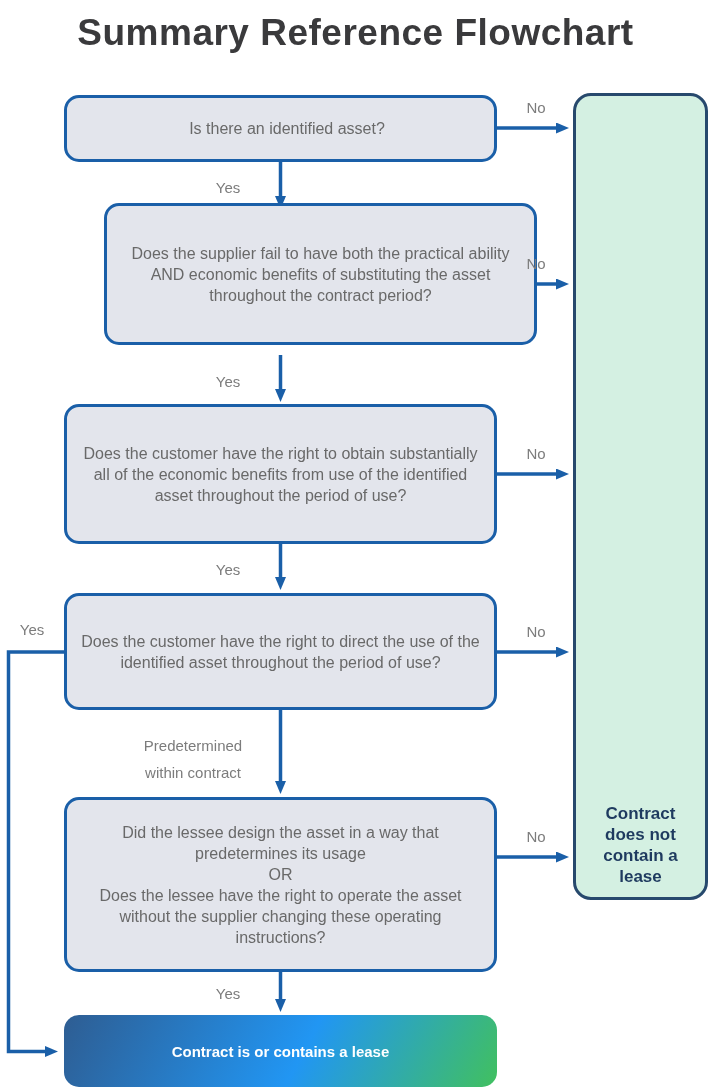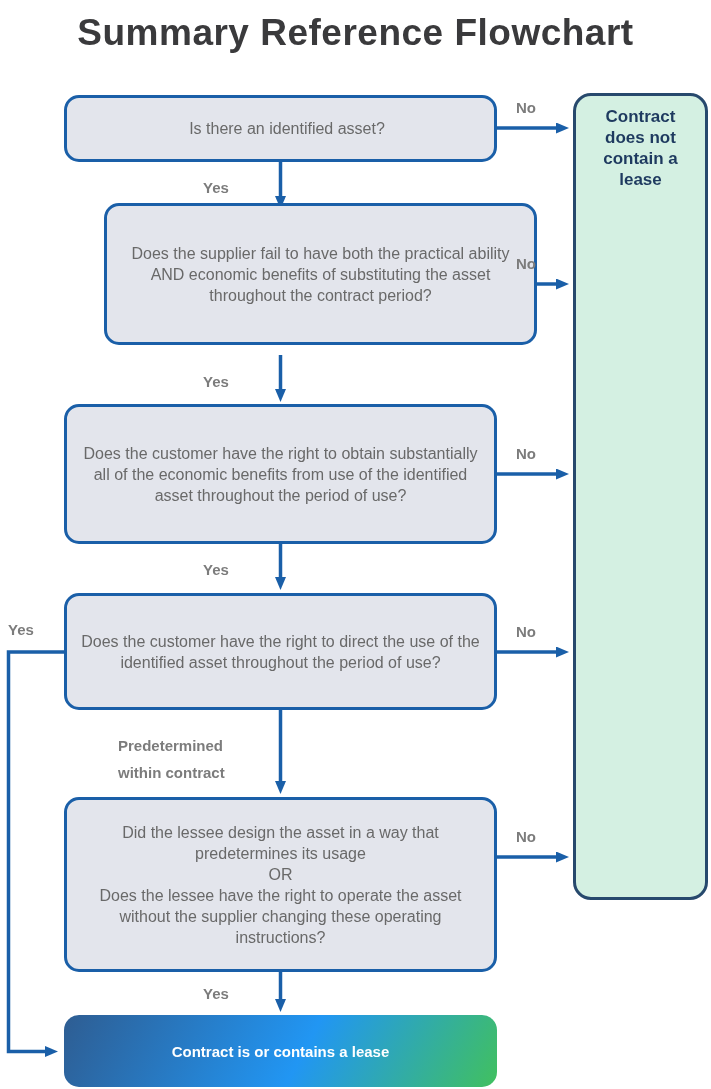--- a/index.html
+++ b/index.html
@@ -52,21 +52,21 @@
     position: absolute;
     left: 573px;
     top: 93px;
     width: 135px;
     height: 807px;
     box-sizing: border-box;
     background: var(--no-lease-fill, #d4f0e2);
     border: 3px solid var(--no-lease-border, #27496d);
     border-radius: 18px;
     display: flex;
-    align-items: flex-start;
+    align-items: flex-end;
     justify-content: center;
     padding: 10px 14px;
   }
   .outcome-green .otext {
     text-align: center;
     font-size: 17px;
     line-height: 21px;
     font-weight: 700;
     color: var(--no-lease-text, #1e3a5f);
   }
@@ -88,22 +88,23 @@
   }
   .outcome-lease .ltext {
     color: #ffffff;
     font-size: 15px;
     font-weight: 700;
     text-align: center;
   }
   .flow-label {
     position: absolute;
     font-size: 15px;
-    font-weight: 700;
+    font-weight: 400;
     color: var(--label-gray, #7c7c7c);
+    text-align: center;
   }
   .arrow-layer {
     position: absolute;
     inset: 0;
     pointer-events: none;
   }
   .arrow {
     stroke: var(--arrow-blue, #1a5fa8);
     stroke-width: 3.5;
     fill: none;

